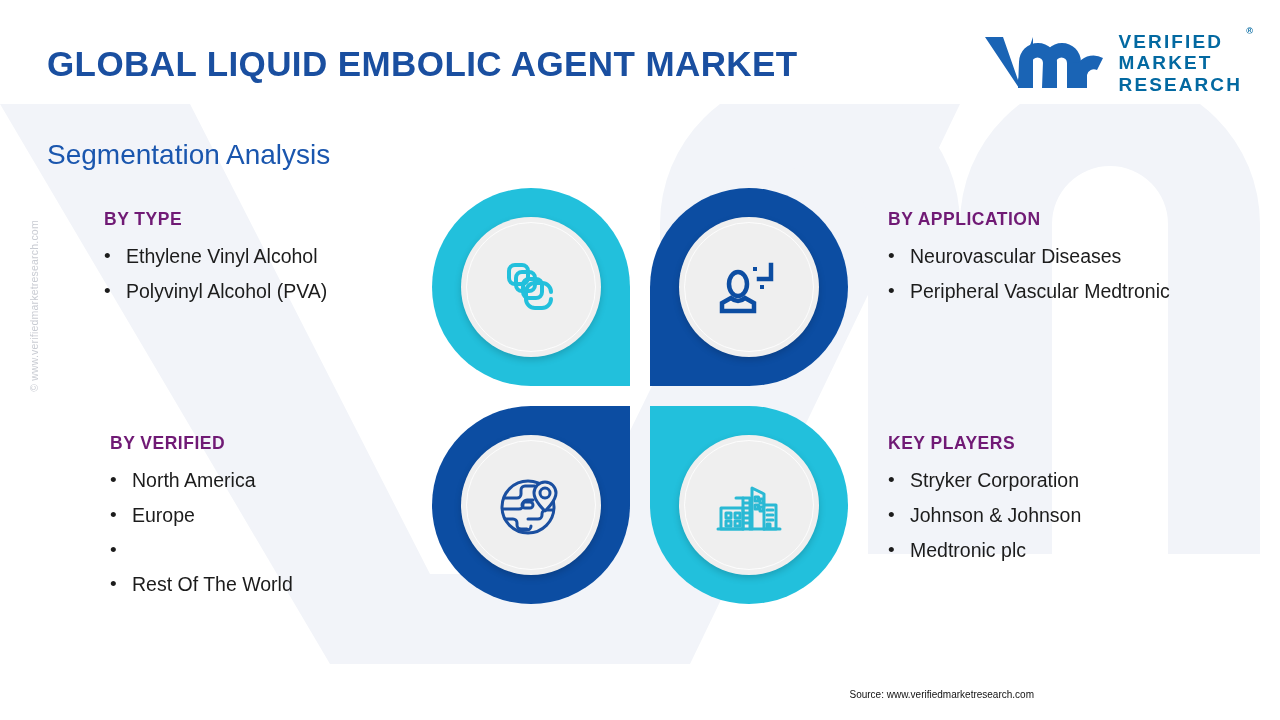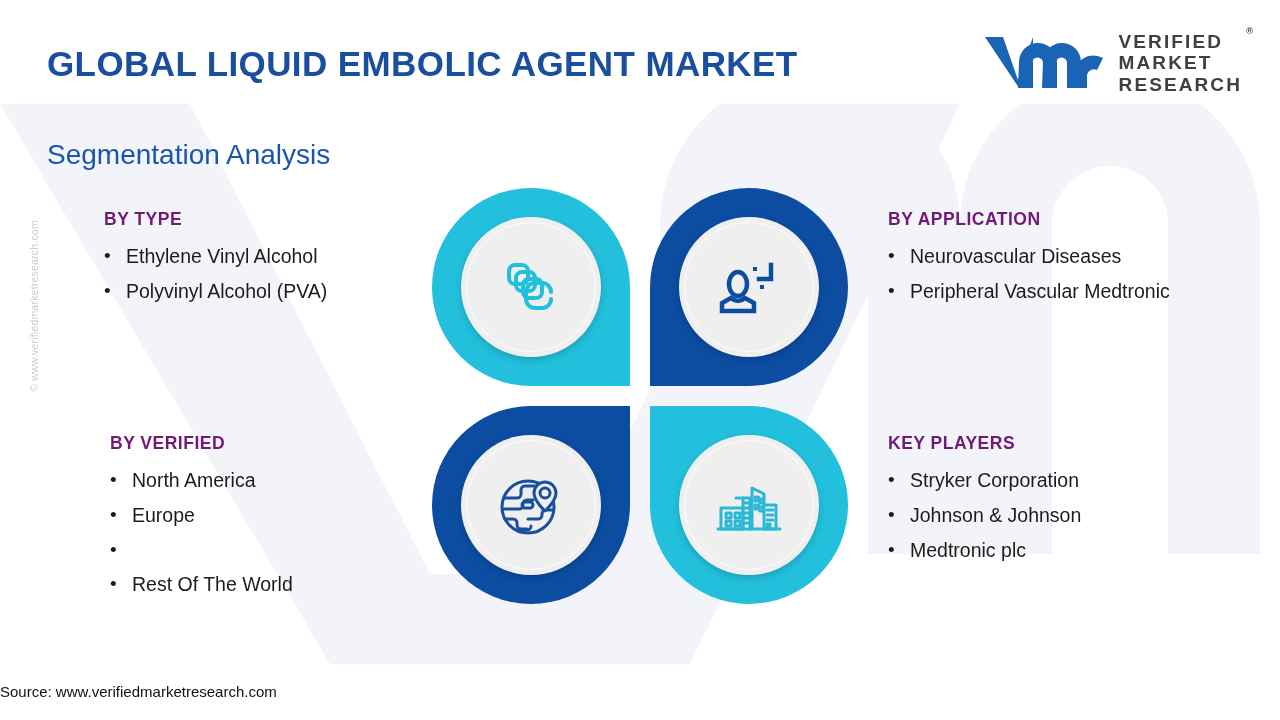--- a/index.html
+++ b/index.html
@@ -63,21 +63,21 @@
     gap:14px;
     z-index:3;
   }
   .logo-mark { display:block; }
   .logo-text {
     display:flex; flex-direction:column;
     line-height:1.13;
     font-size:19px;
     font-weight:bold;
     letter-spacing:2.1px;
-    color:#404040;
+    color:#0369a1;
     position:relative;
   }
   .logo-text .reg {
     position:absolute;
     top:-5px; right:-11px;
     font-size:9px;
     letter-spacing:0;
     font-weight:bold;
   }
 
@@ -173,23 +173,23 @@
   #petal-geography .ring   { background:#0c4da2; border-top-right-radius:0; }
   #petal-players     { left:218px; top:218px; }
   #petal-players .ring     { background:#22c0dc; border-top-left-radius:0; }
 
   .icon-svg { display:block; }
 
   
   .footer {
     position:absolute;
     left:0; bottom:20px;
-    width:1256px;
-    text-align:left;
-    font-size:15px;
+    width:1034px;
+    text-align:right;
+    font-size:10px;
     color:#111111;
     z-index:3;
   }
 </style>
 </head>
 <body>
 
 <div id="page">
 
   <svg class="bg-watermark" viewBox="0 0 1280 560" preserveAspectRatio="none" aria-hidden="true">

